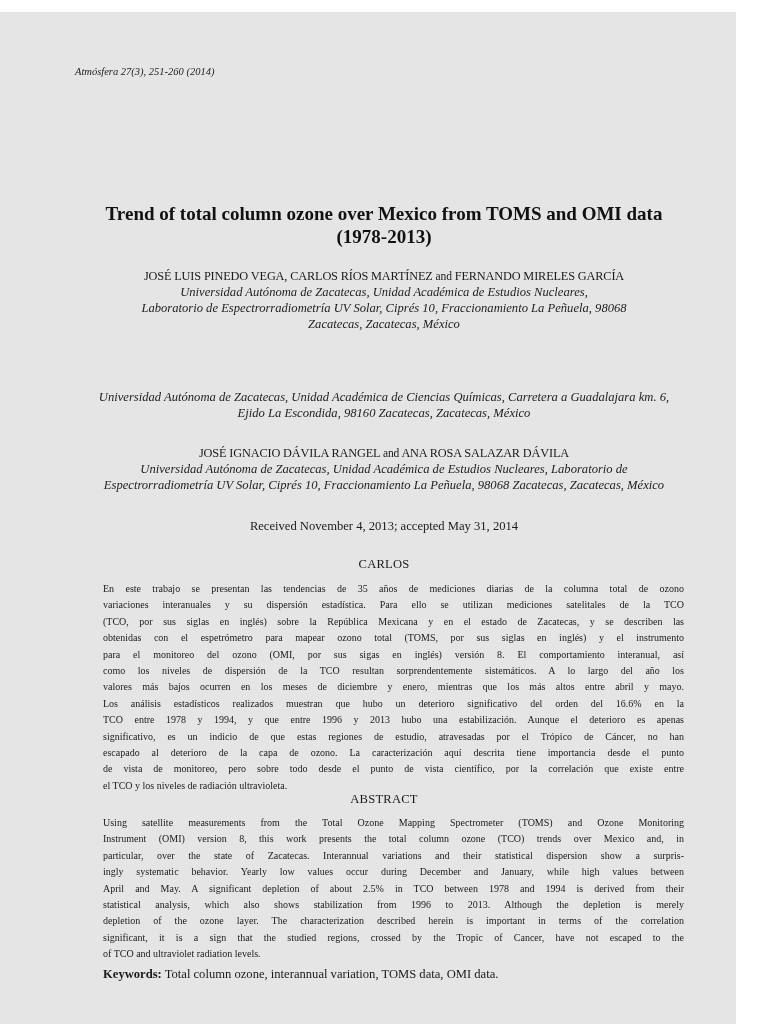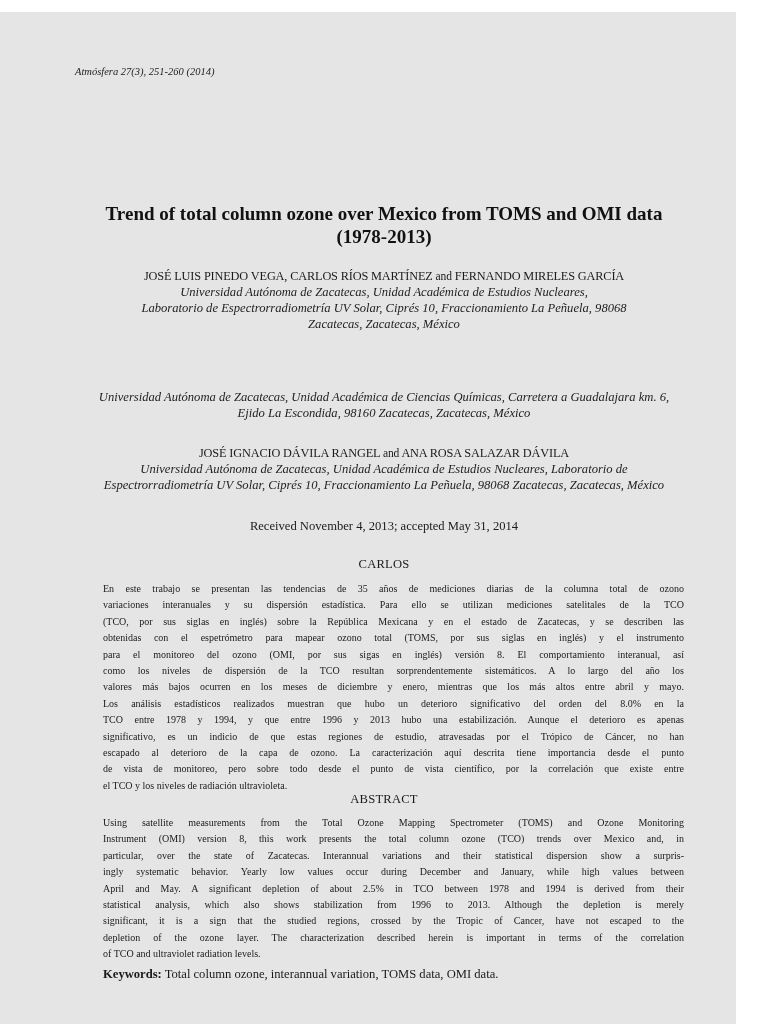--- a/index.html
+++ b/index.html
@@ -135,38 +135,38 @@
 
   <div class="section-head" style="top:544px;">CARLOS</div>
   <div class="para" style="top:569px;">
     <span class="pl" style="display: block; white-space: nowrap; word-spacing: 2.77778px;">En este trabajo se presentan las tendencias de 35 años de mediciones diarias de la columna total de ozono</span>
     <span class="pl" style="display: block; white-space: nowrap; word-spacing: 3.64286px;">variaciones interanuales y su dispersión estadística. Para ello se utilizan mediciones satelitales de la TCO</span>
     <span class="pl" style="display: block; white-space: nowrap; word-spacing: 2.15789px;">(TCO, por sus siglas en inglés) sobre la República Mexicana y en el estado de Zacatecas, y se describen las</span>
     <span class="pl" style="display: block; white-space: nowrap; word-spacing: 3.25px;">obtenidas con el espetrómetro para mapear ozono total (TOMS, por sus siglas en inglés) y el instrumento</span>
     <span class="pl" style="display: block; white-space: nowrap; word-spacing: 3.625px;">para el monitoreo del ozono (OMI, por sus sigas en inglés) versión 8. El comportamiento interanual, así</span>
     <span class="pl" style="display: block; white-space: nowrap; word-spacing: 3.1875px;">como los niveles de dispersión de la TCO resultan sorprendentemente sistemáticos. A lo largo del año los</span>
     <span class="pl" style="display: block; white-space: nowrap; word-spacing: 1.89474px;">valores más bajos ocurren en los meses de diciembre y enero, mientras que los más altos entre abril y mayo.</span>
-    <span class="pl" style="display: block; white-space: nowrap; word-spacing: 3.4px;">Los análisis estadísticos realizados muestran que hubo un deterioro significativo del orden del 8.0% en la</span>
+    <span class="pl" style="display: block; white-space: nowrap; word-spacing: 3.4px;">Los análisis estadísticos realizados muestran que hubo un deterioro significativo del orden del 16.6% en la</span>
     <span class="pl" style="display: block; white-space: nowrap; word-spacing: 3px;">TCO entre 1978 y 1994, y que entre 1996 y 2013 hubo una estabilización. Aunque el deterioro es apenas</span>
     <span class="pl" style="display: block; white-space: nowrap; word-spacing: 3px;">significativo, es un indicio de que estas regiones de estudio, atravesadas por el Trópico de Cáncer, no han</span>
     <span class="pl" style="display: block; white-space: nowrap; word-spacing: 2.4375px;">escapado al deterioro de la capa de ozono. La caracterización aquí descrita tiene importancia desde el punto</span>
     <span class="pl" style="display: block; white-space: nowrap; word-spacing: 2.33333px;">de vista de monitoreo, pero sobre todo desde el punto de vista científico, por la correlación que existe entre</span>
     <span class="pl last">el TCO y los niveles de radiación ultravioleta.</span>
   </div>
 
   <div class="section-head" style="top:779px;">ABSTRACT</div>
   <div class="para" style="top:803px;">
     <span class="pl" style="display: block; white-space: nowrap; word-spacing: 3.33333px;">Using satellite measurements from the Total Ozone Mapping Spectrometer (TOMS) and Ozone Monitoring</span>
     <span class="pl" style="display: block; white-space: nowrap; word-spacing: 3.0625px;">Instrument (OMI) version 8, this work presents the total column ozone (TCO) trends over Mexico and, in</span>
     <span class="pl" style="display: block; white-space: nowrap; word-spacing: 3.14286px;">particular, over the state of Zacatecas. Interannual variations and their statistical dispersion show a surpris-</span>
     <span class="pl" style="display: block; white-space: nowrap; word-spacing: 2.21429px;">ingly systematic behavior. Yearly low values occur during December and January, while high values between</span>
     <span class="pl" style="display: block; white-space: nowrap; word-spacing: 2.38889px;">April and May. A significant depletion of about 2.5% in TCO between 1978 and 1994 is derived from their</span>
     <span class="pl" style="display: block; white-space: nowrap; word-spacing: 4.35714px;">statistical analysis, which also shows stabilization from 1996 to 2013. Although the depletion is merely</span>
+    <span class="pl" style="display: block; white-space: nowrap; word-spacing: 3.2px;">depletion of the ozone layer. The characterization described herein is important in terms of the correlation</span>
     <span class="pl" style="display: block; white-space: nowrap; word-spacing: 3.15789px;">significant, it is a sign that the studied regions, crossed by the Tropic of Cancer, have not escaped to the</span>
-    <span class="pl" style="display: block; white-space: nowrap; word-spacing: 3.2px;">depletion of the ozone layer. The characterization described herein is important in terms of the correlation</span>
     <span class="pl last">of TCO and ultraviolet radiation levels.</span>
   </div>
 
   <div class="keywords">
     <b>Keywords:</b>
     <span>Total column ozone, interannual variation, TOMS data, OMI data.</span>
   </div>
 
 </div>
 

